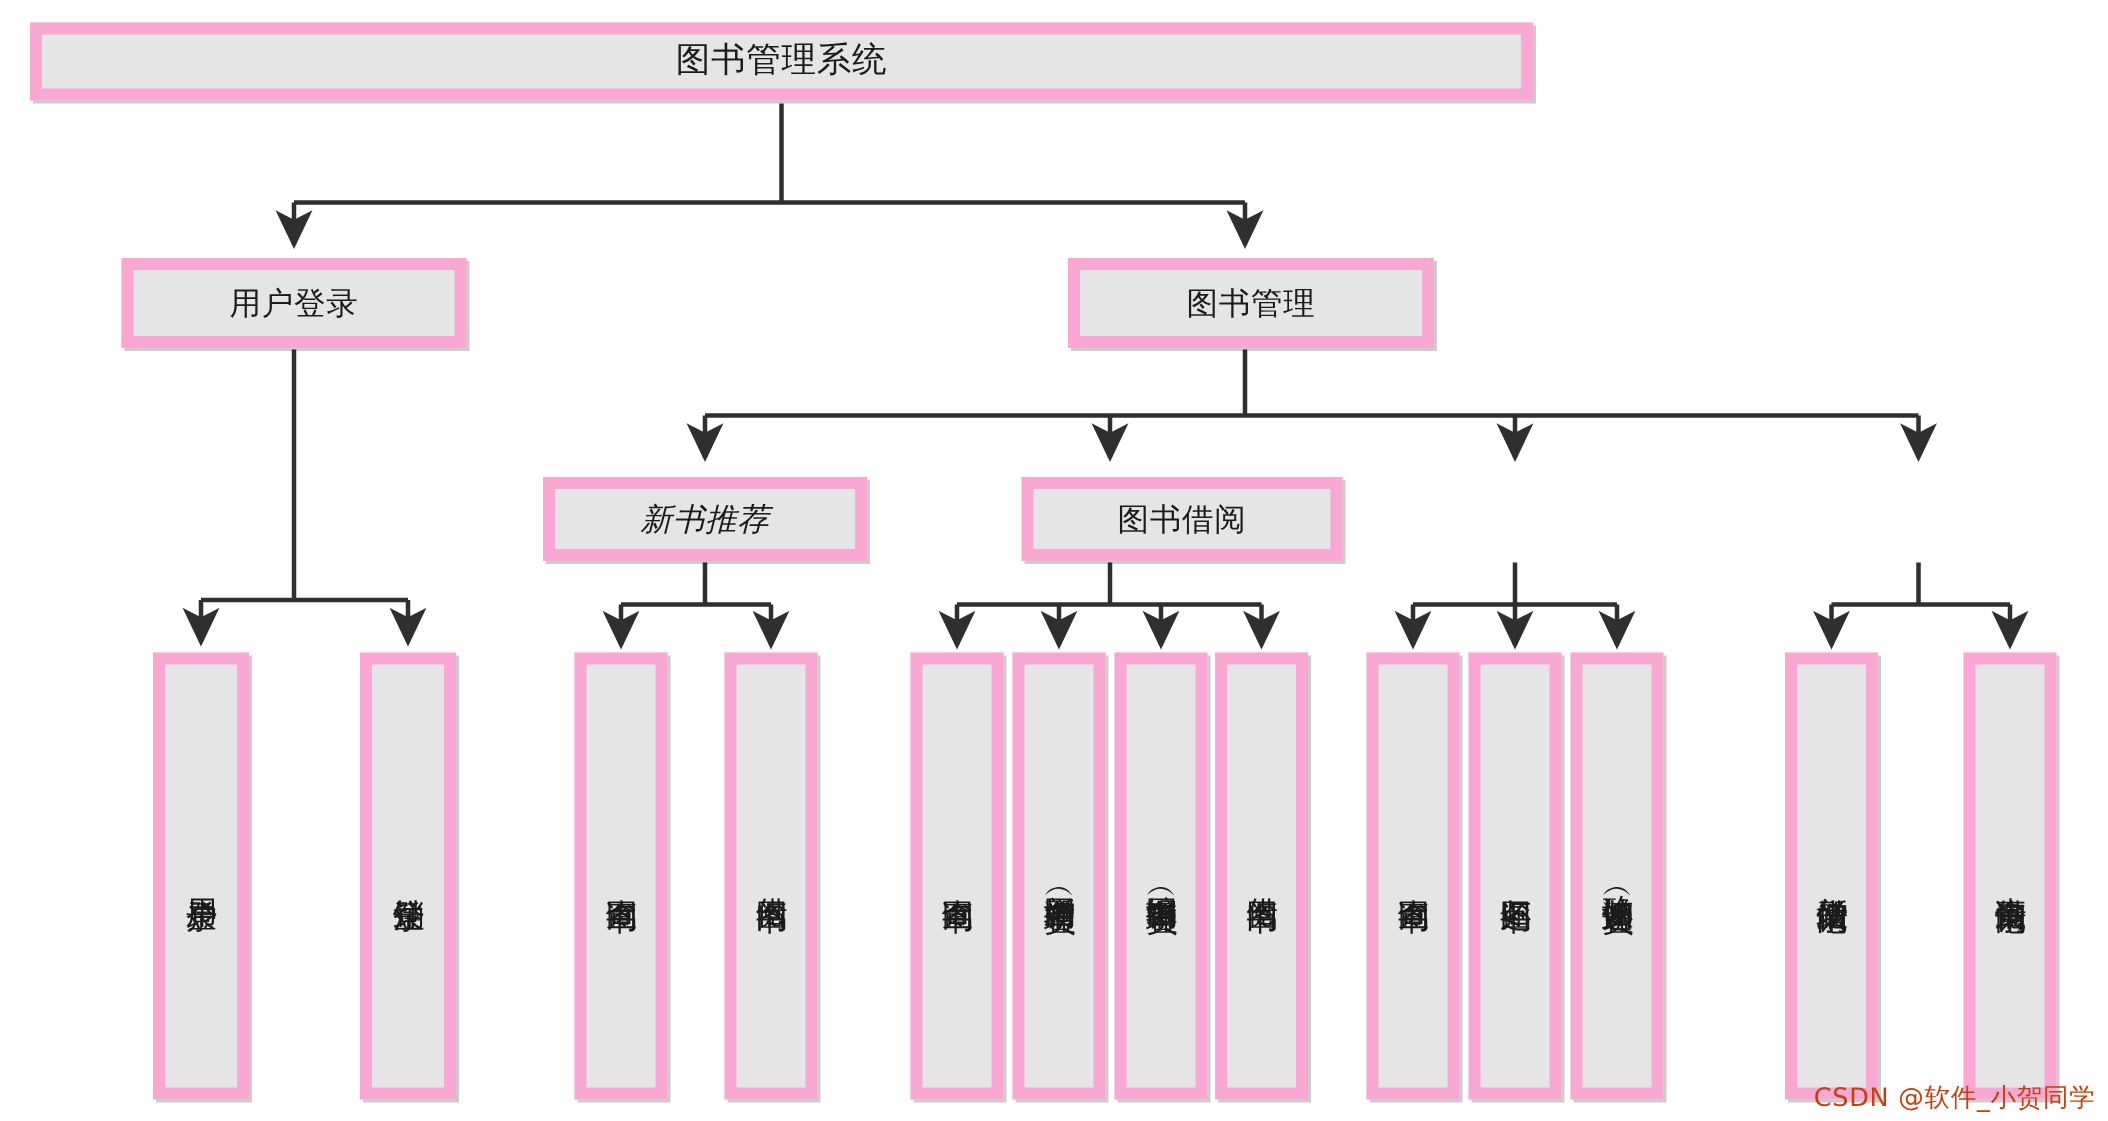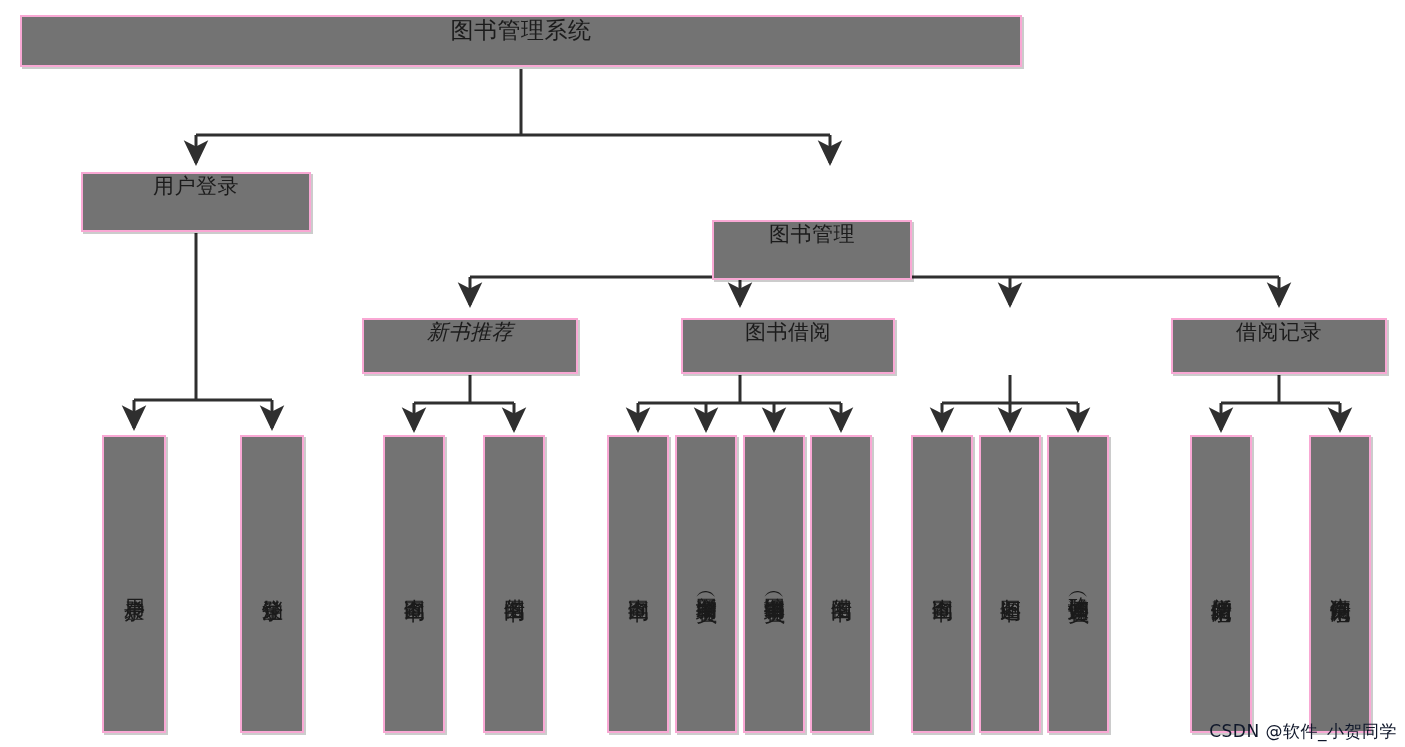--- a/index.html
+++ b/index.html
@@ -22,23 +22,24 @@
     position: absolute;
     left: 0;
     top: 0;
     width: 1405px;
     height: 747px;
     pointer-events: none;
   }
   .node {
     position: absolute;
     box-sizing: border-box;
-    border: 2px solid #f9a8d4;
-    background: #737373;
+    border: 8px solid #f9a8d4;
+    background: #e5e5e5;
     display: flex;
+    align-items: center;
     justify-content: center;
     color: #1b1b1b;
     text-align: center;
     box-shadow: 2px 2px 0 rgba(0,0,0,0.20);
   }
   .node-label {
     display: block;
     line-height: 1.18;
     letter-spacing: 0.5px;
     white-space: nowrap;
@@ -62,21 +63,21 @@
     line-height: 1.28;
     letter-spacing: 1px;
     white-space: normal;
     max-height: 100%;
   }
   #watermark {
     position: absolute;
     right: 8px;
     bottom: 4px;
     font-size: 17px;
-    color: #0f172a;
+    color: #c2410c;
     letter-spacing: 0.5px;
     white-space: nowrap;
     user-select: none;
   }
 </style>
 </head>
 <body>
 
 <div id="diagram-root">
 
@@ -132,36 +133,33 @@
   </svg>
 
   <div class="node level-root" style="left:20px; top:15px; width:1002px; height:52px;">
     <span class="node-label">图书管理系统</span>
   </div>
 
   <div class="node level-branch" style="left:81px; top:172px; width:230px; height:60px;">
     <span class="node-label">用户登录</span>
   </div>
 
-  <div class="node level-branch" style="left:712px; top:172px; width:200px; height:60px;margin-top:48px;">
+  <div class="node level-branch" style="left:712px; top:172px; width:244px; height:60px;">
     <span class="node-label">图书管理</span>
   </div>
 
   <div class="node level-branch" style="left:362px; top:318px; width:216px; height:56px;font-style:italic;">
     <span class="node-label">新书推荐</span>
   </div>
 
   <div class="node level-branch" style="left:633px; top:318px; width:214px; height:56px;margin-left:48px;">
     <span class="node-label">图书借阅</span>
   </div>
 
 
-  <div class="node level-branch" style="left:1171px; top:318px; width:216px; height:56px;">
-    <span class="node-label">借阅记录</span>
-  </div>
 
   <div class="node level-leaf" style="left:102px; top:435px; width:64px; height:298px;">
     <span class="node-label">用户登录</span>
   </div>
 
   <div class="node level-leaf" style="left:240px; top:435px; width:64px; height:298px;">
     <span class="node-label">注销登录</span>
   </div>
 
   <div class="node level-leaf" style="left:383px; top:435px; width:62px; height:298px;">

